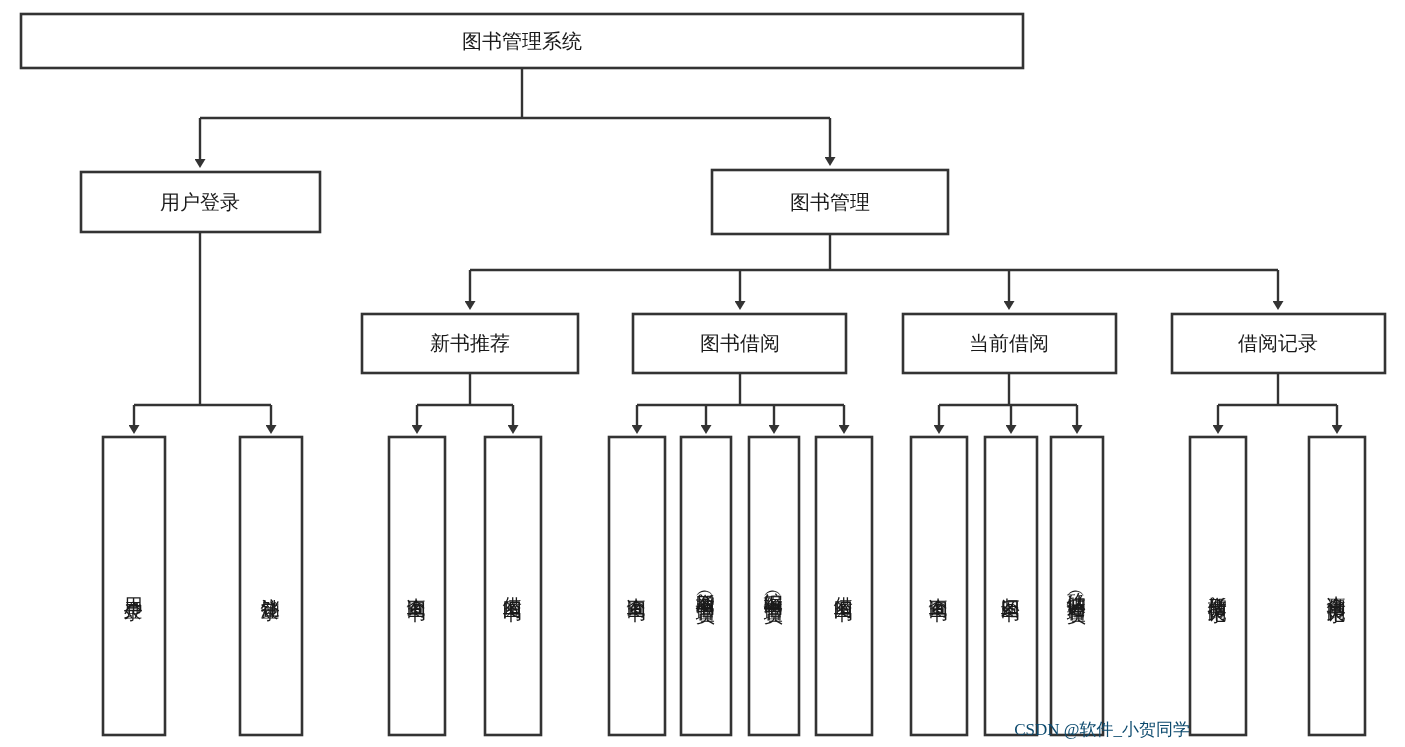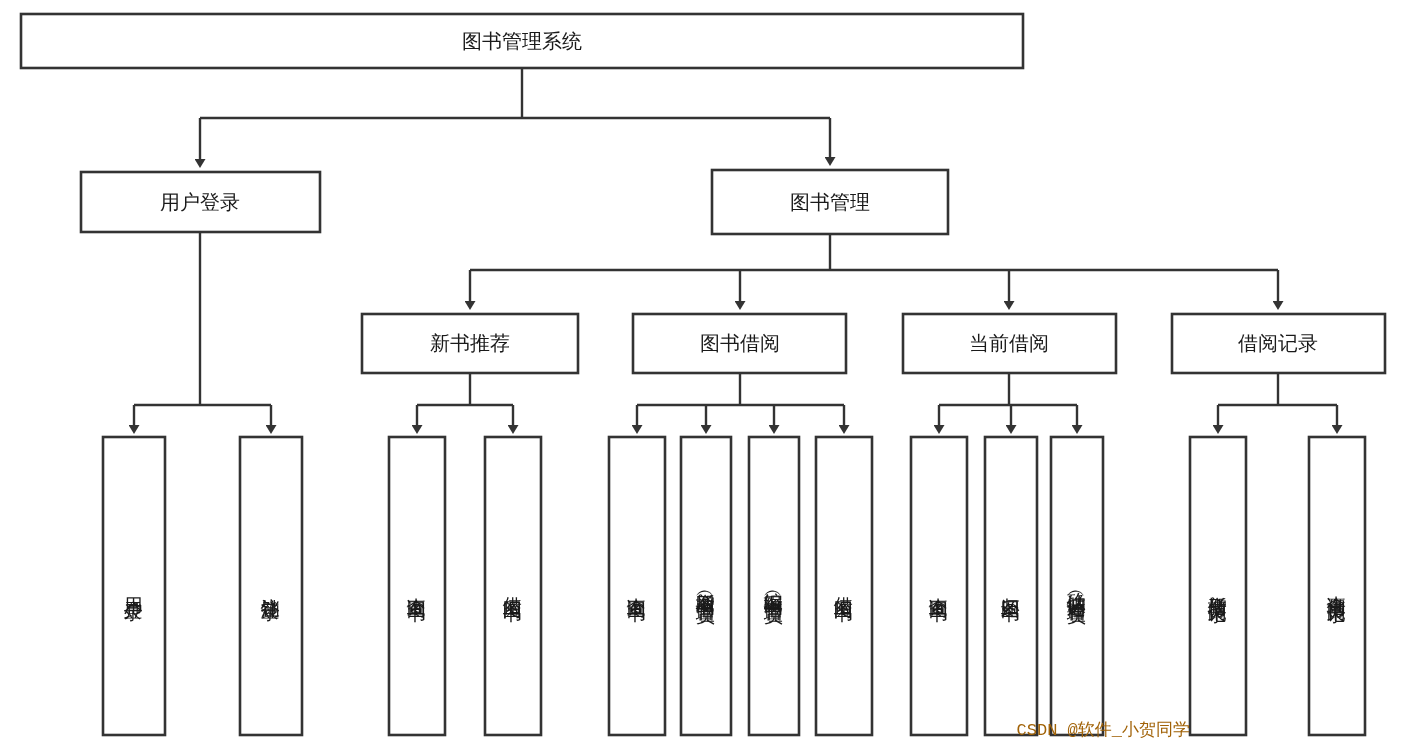--- a/index.html
+++ b/index.html
@@ -63,23 +63,23 @@
     line-height: 1.18;
     letter-spacing: 2px;
     color: #1a1a1a;
     white-space: nowrap;
     text-align: center;
   }
   .watermark {
     position: absolute;
     right: 10px;
     bottom: 6px;
-    font-family: Liberation Mono, monospace;
+    font-family: Liberation Serif, serif;
     font-size: 17px;
-    color: #a16207;
+    color: #0c4a6e;
     white-space: nowrap;
     pointer-events: none;
     margin-left: 26px;
   }
 </style>
 </head>
 <body>
 
 <div id="diagram-root">
 

